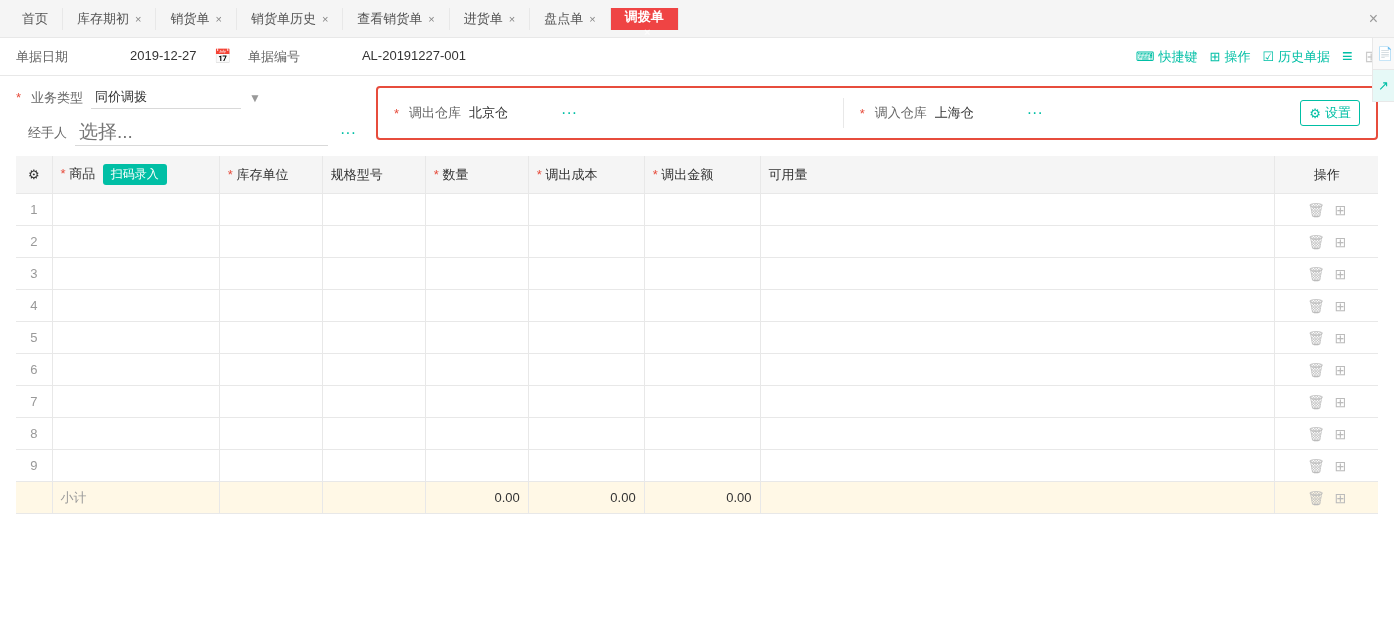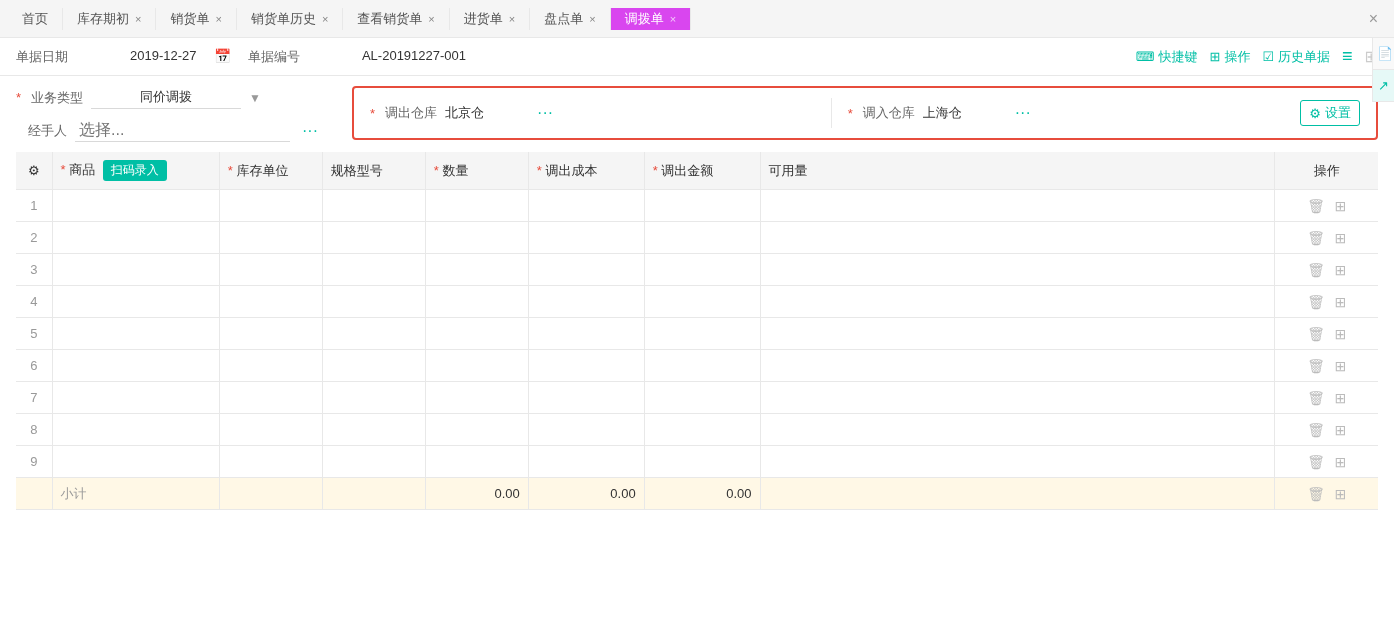--- a/index.html
+++ b/index.html
@@ -9,21 +9,21 @@
     .tab-bar {
       display: flex; align-items: center; border-bottom: 1px solid #e8e8e8;
       background: #f5f5f5; height: 38px; padding: 0 8px;
     }
     .tab-item {
       display: flex; align-items: center; padding: 0 14px; height: 22px;
       cursor: pointer; font-size: 13px; color: #555; white-space: nowrap;
       border-right: 1px solid #e8e8e8; position: relative;
     }
     .tab-item.active {
-      background: #d946ef; color: #fff; font-weight: 400;
+      background: #ef4444; color: #fff; font-weight: 700; flex-direction: column;
     }
     .tab-item .tab-close {
       margin-left: 6px; font-size: 11px; cursor: pointer; opacity: 0.7;
     }
     .tab-item.active .tab-close { color: #fff; }
     .tab-close-global {
       margin-left: auto; font-size: 16px; cursor: pointer; color: #999; padding: 0 8px;
     }
 
     
@@ -46,21 +46,21 @@
     .form-right {
       flex: 1; border: 2px solid #e74c3c; border-radius: 4px; padding: 10px 16px;
       display: flex; align-items: center; gap: 0;
     }
     .field-row { display: flex; align-items: center; gap: 8px; }
     .required-star { color: #e74c3c; margin-right: 2px; }
     .field-label { color: #666; }
     .field-value { color: #333; min-width: 80px; }
     .field-input {
       border: none; border-bottom: 1px solid #d9d9d9; outline: none;
-      padding: 2px 4px; font-size: 16px; min-width: 120px; color: #000000; background: transparent;
+      padding: 2px 4px; font-size: 19px; min-width: 120px; color: #000000; background: transparent;
     }
     .dropdown-arrow { color: #999; cursor: pointer; font-size: 12px; }
     .ellipsis-btn { color: #00bfa5; cursor: pointer; font-size: 16px; padding: 0 4px; }
     .divider-v { width: 1px; background: #e8e8e8; height: 30px; margin: 0 16px; }
     .setting-btn {
       display: flex; align-items: center; gap: 4px; color: #00bfa5;
       cursor: pointer; font-size: 13px; border: 1px solid #00bfa5;
       border-radius: 3px; padding: 3px 8px; margin-left: 8px;
     }
 
@@ -165,21 +165,21 @@
     <span style="font-size:18px; color:#00bfa5;">≡</span>
     <span style="font-size:16px; color:#ccc;">⊞</span>
   </div>
 </div>
 
 <div class="form-area">
   <div class="form-left">
     <div class="field-row">
       <span class="required-star">*</span>
       <span class="field-label">业务类型</span>
-      <span class="field-value" style="min-width:150px; border-bottom:1px solid #d9d9d9; padding:2px 4px; cursor:pointer;text-align:center;">同价调拨</span>
+      <span class="field-value" style="min-width:150px; border-bottom:1px solid #d9d9d9; padding:2px 4px; cursor:pointer;">同价调拨</span>
       <span class="dropdown-arrow">▼</span>
     </div>
     <div class="field-row">
       <span class="field-label" style="margin-left:12px;">经手人</span>
       <input class="field-input" type="text" style="min-width: 120px;" placeholder="选择...">
       <span class="ellipsis-btn">···</span>
     </div>
   </div>
 
   <div class="form-right">

